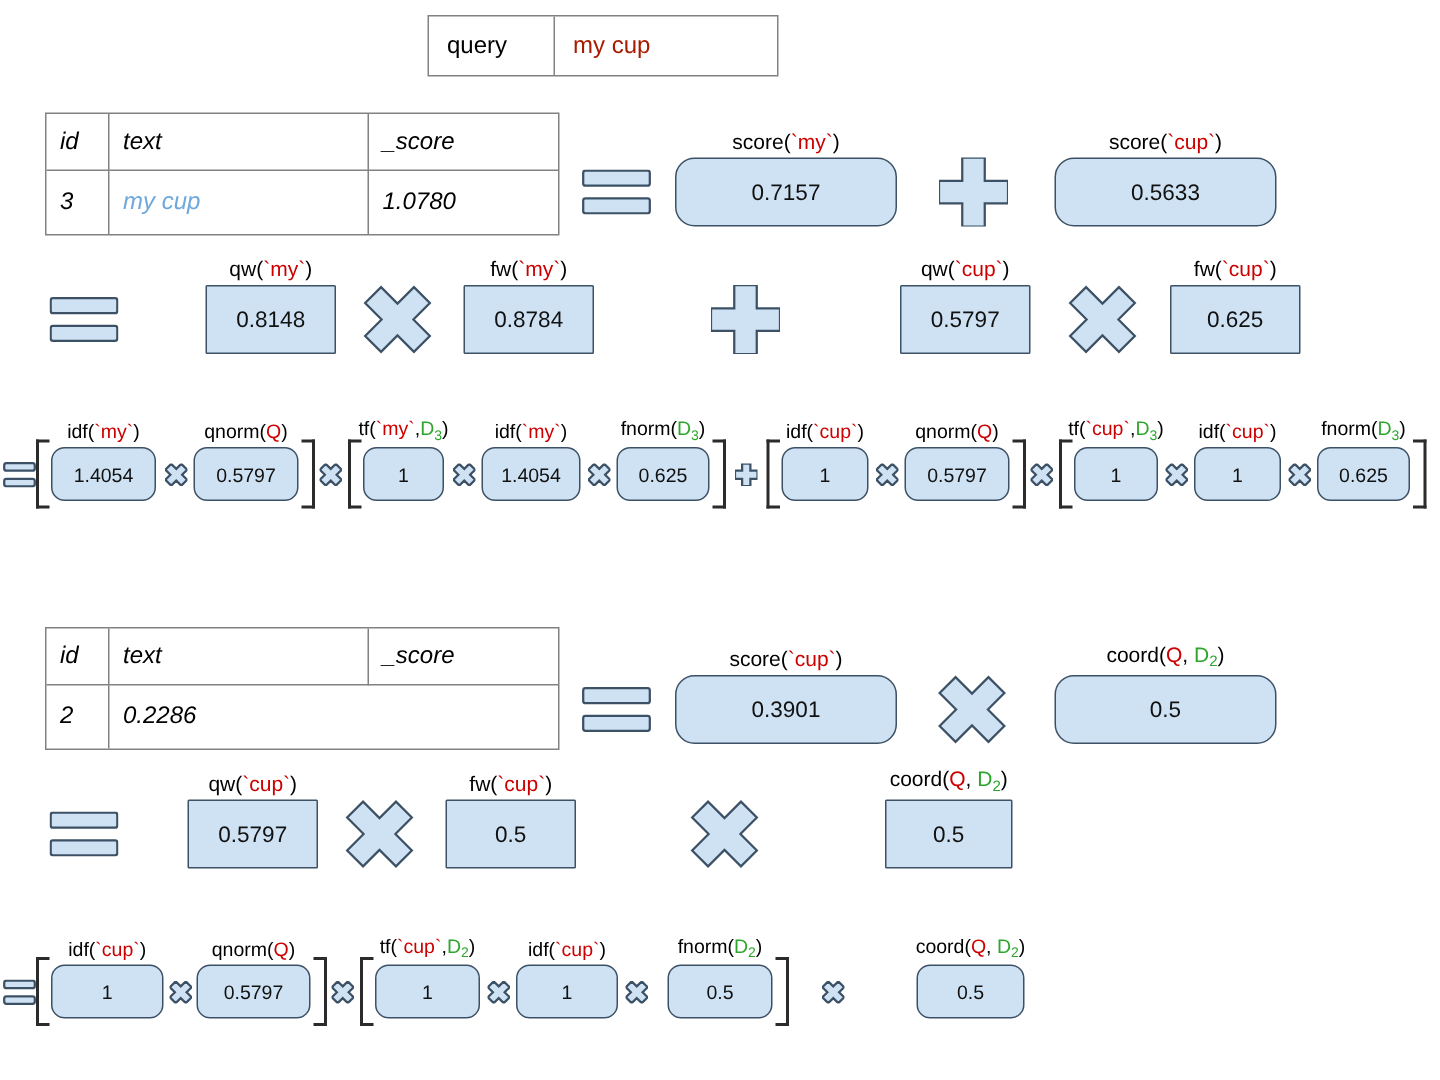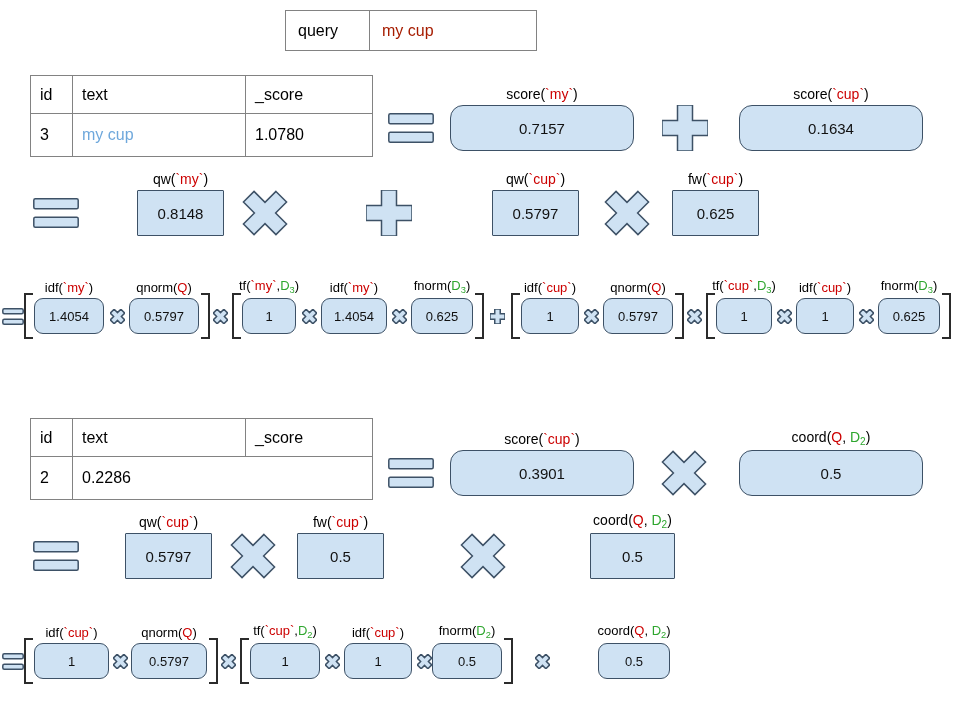--- a/index.html
+++ b/index.html
@@ -13,53 +13,53 @@
 
   
   .frow { position: absolute; display: flex; align-items: center; white-space: nowrap; }
   .lbox { position: relative; display: flex; align-items: flex-start; justify-content: center; flex: 0 0 auto; }
   .box {
     display: flex; align-items: center; justify-content: center;
     background: var(--box-fill, #cfe2f3);
     border: 1.5px solid var(--box-border, #3d5166);
     color: #111;
   }
-  .box.lg { width: 184px; height: 46px; border-radius: 13px; font-size: 15px; }
+  .box.lg { width: 148px; height: 46px; border-radius: 13px; font-size: 15px; }
   .box.md { width: 87px;  height: 46px; border-radius: 1px; font-size: 15px; }
   .box.sm { height: 36px; border-radius: 9px; font-size: 13px; }
   .lbl {
     position: absolute; bottom: calc(100% + 3px); left: 50%;
     transform: translateX(-50%); white-space: nowrap;
     font-size: 14px; color: #000;
   }
   .lbl-sm { font-size: 13px; }
   .seg-p  { color: #000; }
   .seg-r  { color: var(--term-red, #cc0000); }
   .seg-g  { color: var(--green, #2ea62e); }
   .seg-gs { color: var(--green, #2ea62e); font-size: 0.72em; vertical-align: -3px; }
   .opwrap { display: flex; align-items: center; flex: 0 0 auto; }
   .bracket { width: 9px; height: 46px; flex: 0 0 auto; }
   .br-l { border: 2px solid #2b2b2b; border-right: none; }
   .br-r { border: 2px solid #2b2b2b; border-left: none; }
 
   
   .qtable {
-    position: absolute; left: 285px; top: 10px; width: 252px; height: 41px;
+    position: absolute; left: 285px; top: 10px; width: 234px; height: 41px;
     display: flex; border: 1px solid var(--table-border, #828282); background: #fff;
   }
   .qcell { display: flex; align-items: center; padding-left: 12px; font-size: 16px; }
   .qlabel { width: 84px; border-right: 1px solid var(--table-border, #828282); color: #000; }
   .qvalue { flex: 1; color: var(--query-red, #a61c00); }
 
   
   .dtable {
     position: absolute; display: grid;
     grid-template-columns: 42px 173px 126px;
     grid-template-rows: 38px 42px;
-    border: 1px solid var(--table-border, #828282); background: #fff;
+    border: 1px solid var(--table-border, #828282); background: #fff; font-style: italic;
   }
   #table1 { left: 30px; top: 75px; }
   #table2 { left: 30px; top: 418px; }
   .tcell {
     display: flex; align-items: center; padding-left: 9px; font-size: 16px;
     border-right: 1px solid var(--table-border, #828282);
     border-bottom: 1px solid var(--table-border, #828282);
     color: #000; overflow: hidden;
   }
   .tcell.no-r { border-right: none; }
@@ -104,38 +104,42 @@
         <div class="lbl"><span class="seg-p">score(</span><span class="seg-r">`my`</span><span class="seg-p">)</span></div>
         <div class="box lg">0.7157</div>
       </div>
       <div class="opwrap" style="margin-left: 28px;">
         <svg width="46" height="46">
           <polygon points="15.5,0 30.5,0 30.5,15.5 46,15.5 46,30.5 30.5,30.5 30.5,46 15.5,46 15.5,30.5 0,30.5 0,15.5 15.5,15.5" fill="#cfe2f3" stroke="#3d5166" stroke-width="1.5"></polygon>
         </svg>
       </div>
       <div class="lbox" style="margin-left: 31px;">
         <div class="lbl"><span class="seg-p">score(</span><span class="seg-r">`cup`</span><span class="seg-p">)</span></div>
-        <div class="box lg">0.1634</div>
+        <div class="box lg">0.5633</div>
       </div>
     </div>
   <div class="frow" id="row-d1b">
       <div class="opwrap">
         <svg width="46" height="30">
           <rect x="0.8" y="0.8" width="44.4" height="10" rx="1.5" fill="#cfe2f3" stroke="#3d5166" stroke-width="1.5"></rect>
           <rect x="0.8" y="19.2" width="44.4" height="10" rx="1.5" fill="#cfe2f3" stroke="#3d5166" stroke-width="1.5"></rect>
         </svg>
       </div>
       <div class="lbox" style="margin-left: 58px;">
         <div class="lbl"><span class="seg-p">qw(</span><span class="seg-r">`my`</span><span class="seg-p">)</span></div>
         <div class="box md">0.8148</div>
       </div>
       <div class="opwrap" style="margin-left: 18px;">
         <svg width="46" height="46">
           <polygon points="15.5,0 30.5,0 30.5,15.5 46,15.5 46,30.5 30.5,30.5 30.5,46 15.5,46 15.5,30.5 0,30.5 0,15.5 15.5,15.5" fill="#cfe2f3" stroke="#3d5166" stroke-width="1.5" transform="rotate(45 23 23)"></polygon>
         </svg>
+      </div>
+      <div class="lbox" style="margin-left: 21px;">
+        <div class="lbl"><span class="seg-p">fw(</span><span class="seg-r">`my`</span><span class="seg-p">)</span></div>
+        <div class="box md">0.8784</div>
       </div>
       <div class="opwrap" style="margin-left: 78px;">
         <svg width="46" height="46">
           <polygon points="15.5,0 30.5,0 30.5,15.5 46,15.5 46,30.5 30.5,30.5 30.5,46 15.5,46 15.5,30.5 0,30.5 0,15.5 15.5,15.5" fill="#cfe2f3" stroke="#3d5166" stroke-width="1.5"></polygon>
         </svg>
       </div>
       <div class="lbox" style="margin-left: 80px;">
         <div class="lbl"><span class="seg-p">qw(</span><span class="seg-r">`cup`</span><span class="seg-p">)</span></div>
         <div class="box md">0.5797</div>
       </div>
@@ -349,21 +353,21 @@
       </div>
       <div class="lbox" style="margin-left: 4px;">
         <div class="lbl lbl-sm"><span class="seg-p">idf(</span><span class="seg-r">`cup`</span><span class="seg-p">)</span></div>
         <div class="box sm" style="width: 68px;">1</div>
       </div>
       <div class="opwrap" style="margin-left: 5px;">
         <svg width="15" height="15">
           <polygon points="4.75,0 10.25,0 10.25,4.75 15,4.75 15,10.25 10.25,10.25 10.25,15 4.75,15 4.75,10.25 0,10.25 0,4.75 4.75,4.75" fill="#cfe2f3" stroke="#3d5166" stroke-width="1.5" transform="rotate(45 7.5 7.5)"></polygon>
         </svg>
       </div>
-      <div class="lbox" style="margin-left: 0;">
+      <div class="lbox" style="margin-left: 13px;">
         <div class="lbl lbl-sm"><span class="seg-p">fnorm(</span><span class="seg-g">D</span><span class="seg-gs">2</span><span class="seg-p">)</span></div>
         <div class="box sm" style="width: 70px;">0.5</div>
       </div>
       <div class="bracket br-r" style="margin-left: 2px;"></div>
       <div class="opwrap" style="margin-left: 22px;">
         <svg width="15" height="15">
           <polygon points="4.75,0 10.25,0 10.25,4.75 15,4.75 15,10.25 10.25,10.25 10.25,15 4.75,15 4.75,10.25 0,10.25 0,4.75 4.75,4.75" fill="#cfe2f3" stroke="#3d5166" stroke-width="1.5" transform="rotate(45 7.5 7.5)"></polygon>
         </svg>
       </div>
       <div class="lbox" style="margin-left: 48px;">

